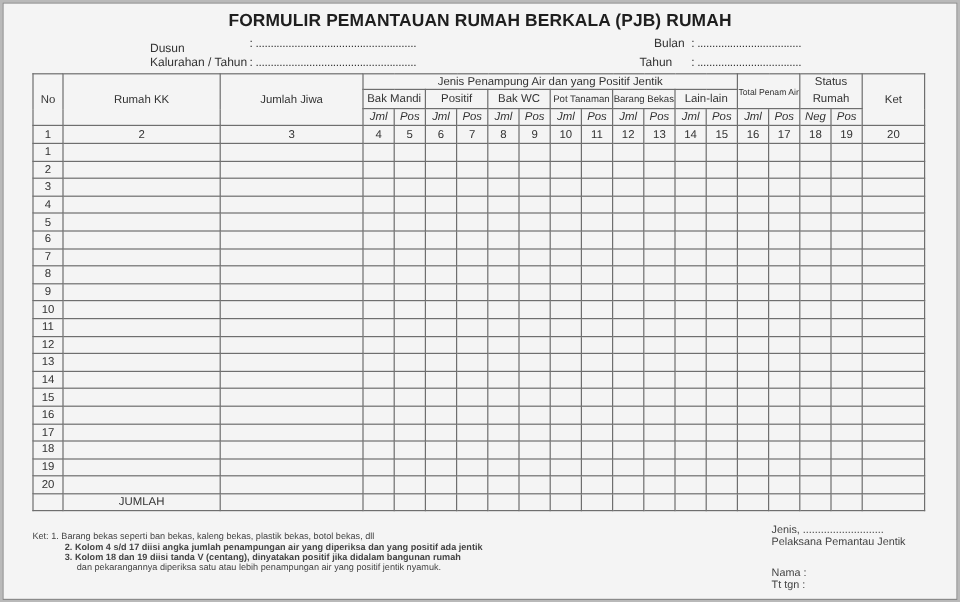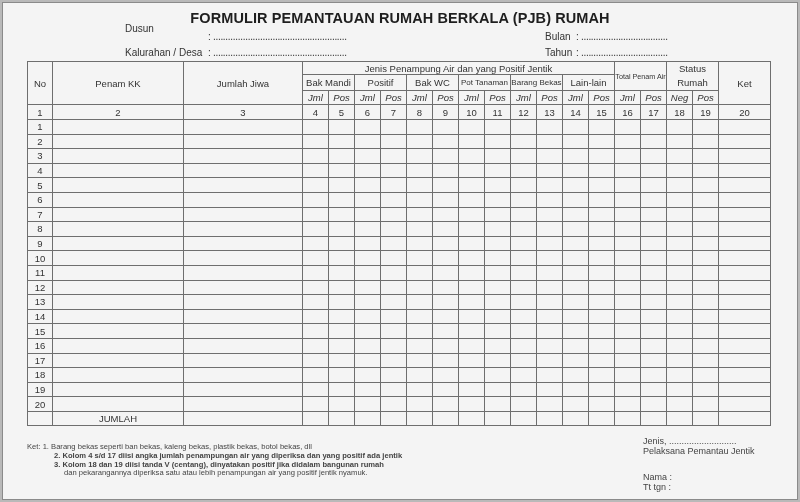--- a/index.html
+++ b/index.html
@@ -37,28 +37,28 @@
   .notes .ind2 { padding-left: 37px; }
   .sign { position: absolute; left: 640px; top: 434px; font-size: 9px; color: #444; line-height: 9.5px; }
   .sign .gap { height: 17px; }
 </style>
 </head>
 <body>
 
 <div class="page">
   <div class="title">FORMULIR PEMANTAUAN RUMAH BERKALA (PJB) RUMAH</div>
 
-  <div class="field" style="left:122px;top:20px">Dusun</div>
+  <div class="field" style="left:122px;top:32px">Dusun</div>
   <div class="field dots" style="left:205px;top:28px">: ......................................................</div>
-  <div class="field" style="left:122px;top:44px">Kalurahan / Desa</div>
+  <div class="field" style="left:122px;top:44px">Kalurahan / Tahun</div>
   <div class="field dots" style="left:205px;top:44px">: ......................................................</div>
 
   <div class="field" style="left:542px;top:28px">Bulan</div>
   <div class="field dots" style="left:573px;top:28px">: ...................................</div>
-  <div class="field" style="left:542px;top:44px">Tahun</div>
+  <div class="field" style="left:530px;top:44px">Tahun</div>
   <div class="field dots" style="left:573px;top:44px">: ...................................</div>
 
   <table class="grid">
     <colgroup>
       <col style="width:25px">
         <col style="width:131px">
         <col style="width:119px">
       <col style="width:26px">
         <col style="width:26px">
         <col style="width:26px">
@@ -73,21 +73,21 @@
         <col style="width:26px">
       <col style="width:26px">
         <col style="width:26px">
         <col style="width:26px">
         <col style="width:26px">
       <col style="width:52px">
     </colgroup>
     <tbody>
         <tr class="hdr1">
       <th rowspan="3">No</th>
-      <th rowspan="3">Penam KK</th>
+      <th rowspan="3">Rumah KK</th>
       <th rowspan="3">Jumlah Jiwa</th>
       <th colspan="12">Jenis Penampung Air dan yang Positif Jentik</th>
       <th colspan="2" rowspan="2" class="xs" style="white-space:normal">Total Penam Air</th>
       <th colspan="2" rowspan="2" style="line-height:14px">
         <span>Status</span><br>
         <span>Rumah</span>
       </th>
       <th rowspan="3">Ket</th>
     </tr>
     <tr class="hdr2">

